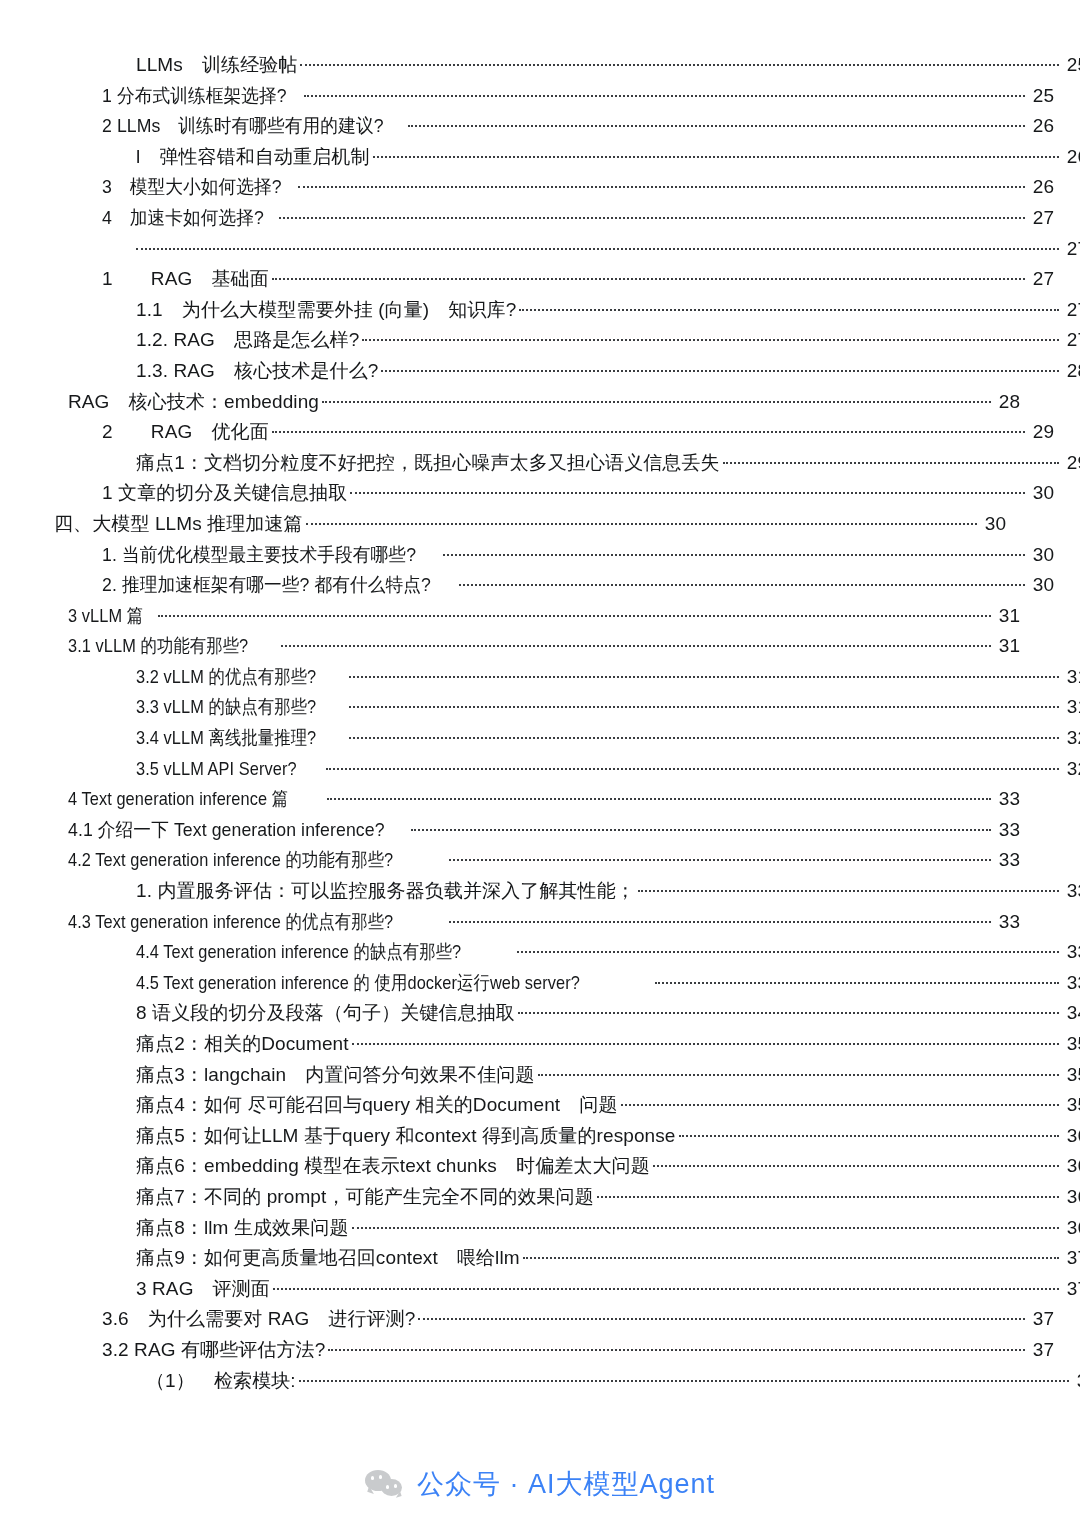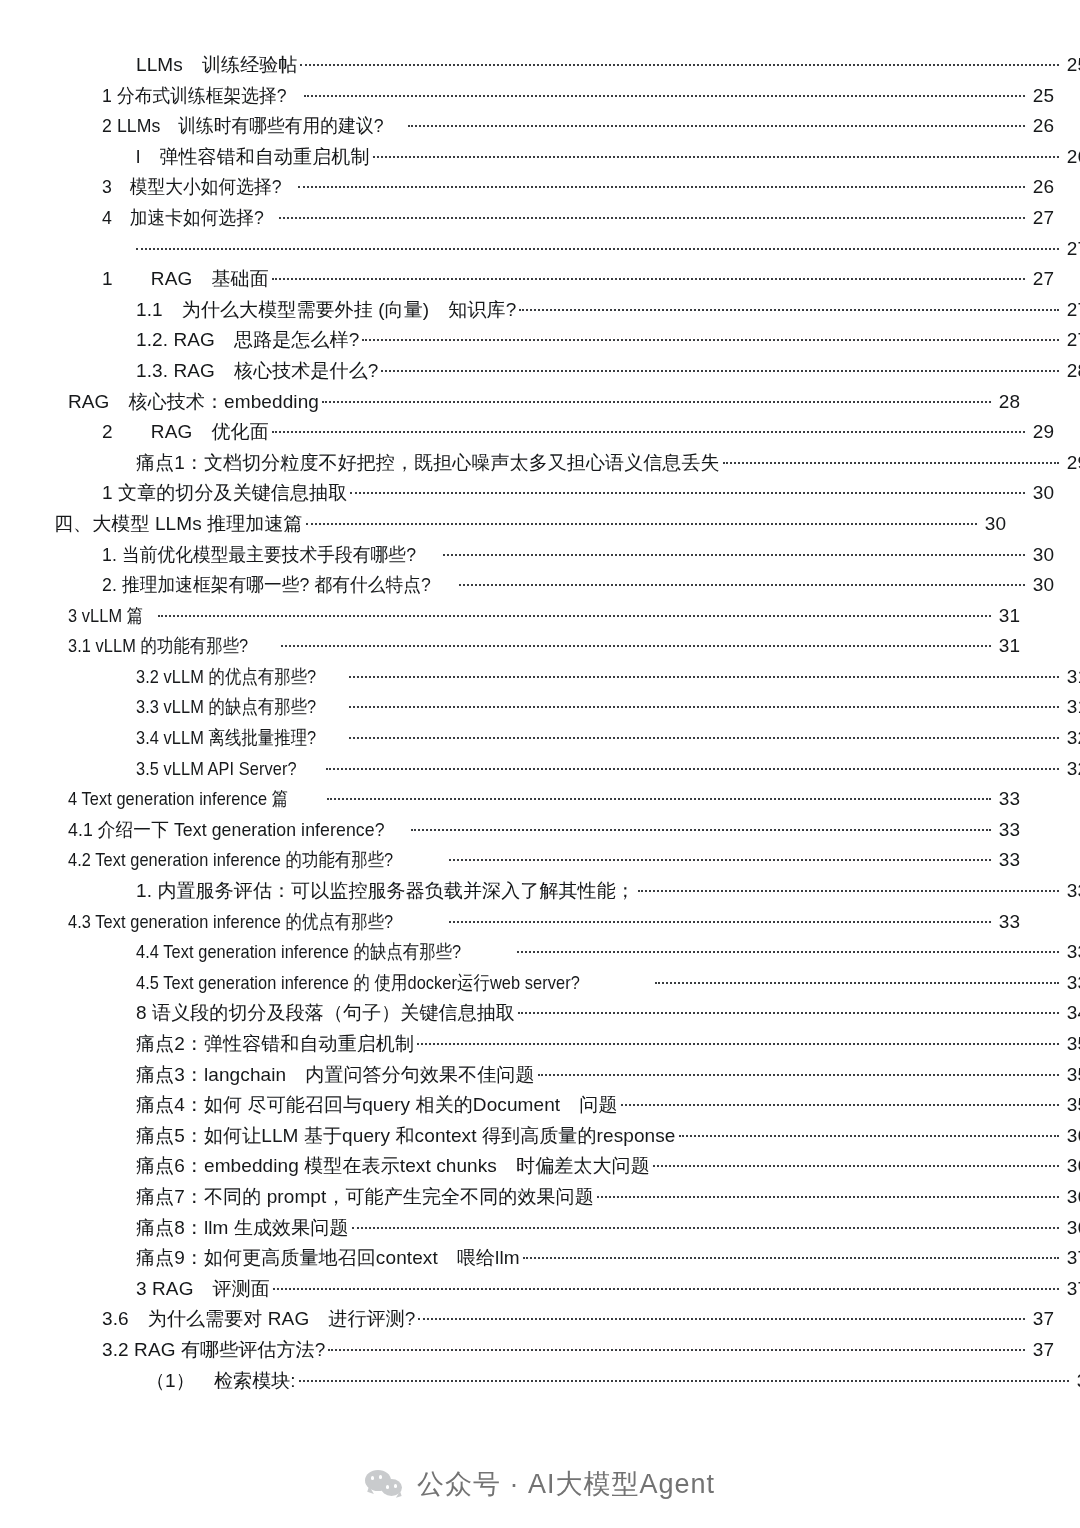--- a/index.html
+++ b/index.html
@@ -126,21 +126,21 @@
     transform: rotate(-18deg);
   }
   .wm-logo .d {
     position: absolute;
     width: 3.5px; height: 3.5px;
     background: #ffffff;
     border-radius: 50%;
   }
   .wm-text {
     font-size: 27px;
-    color: #737373;
+    color: #3b82f6;
     letter-spacing: 1px;
     font-family: "Liberation Sans", "DejaVu Sans", sans-serif;
   }
 </style>
 </head>
 <body>
 
 <div id="page">
 
   <div id="toc">
@@ -297,21 +297,21 @@
         <span class="toc-label">4.5 Text generation inference 的 使用docker运行web server?</span>
         <span class="leader"></span>
         <span class="toc-page">33</span>
       </div>
       <div class="toc-row ind2">
         <span class="toc-label">8 语义段的切分及段落（句子）关键信息抽取</span>
         <span class="leader"></span>
         <span class="toc-page">34</span>
       </div>
       <div class="toc-row ind2">
-        <span class="toc-label">痛点2：弹性容错和自动重启机制</span>
+        <span class="toc-label">痛点2：相关的Document</span>
         <span class="leader"></span>
         <span class="toc-page">35</span>
       </div>
       <div class="toc-row ind2">
         <span class="toc-label">痛点3：langchain　内置问答分句效果不佳问题</span>
         <span class="leader"></span>
         <span class="toc-page">35</span>
       </div>
       <div class="toc-row ind2">
         <span class="toc-label">痛点4：如何 尽可能召回与query 相关的Document　问题</span>

